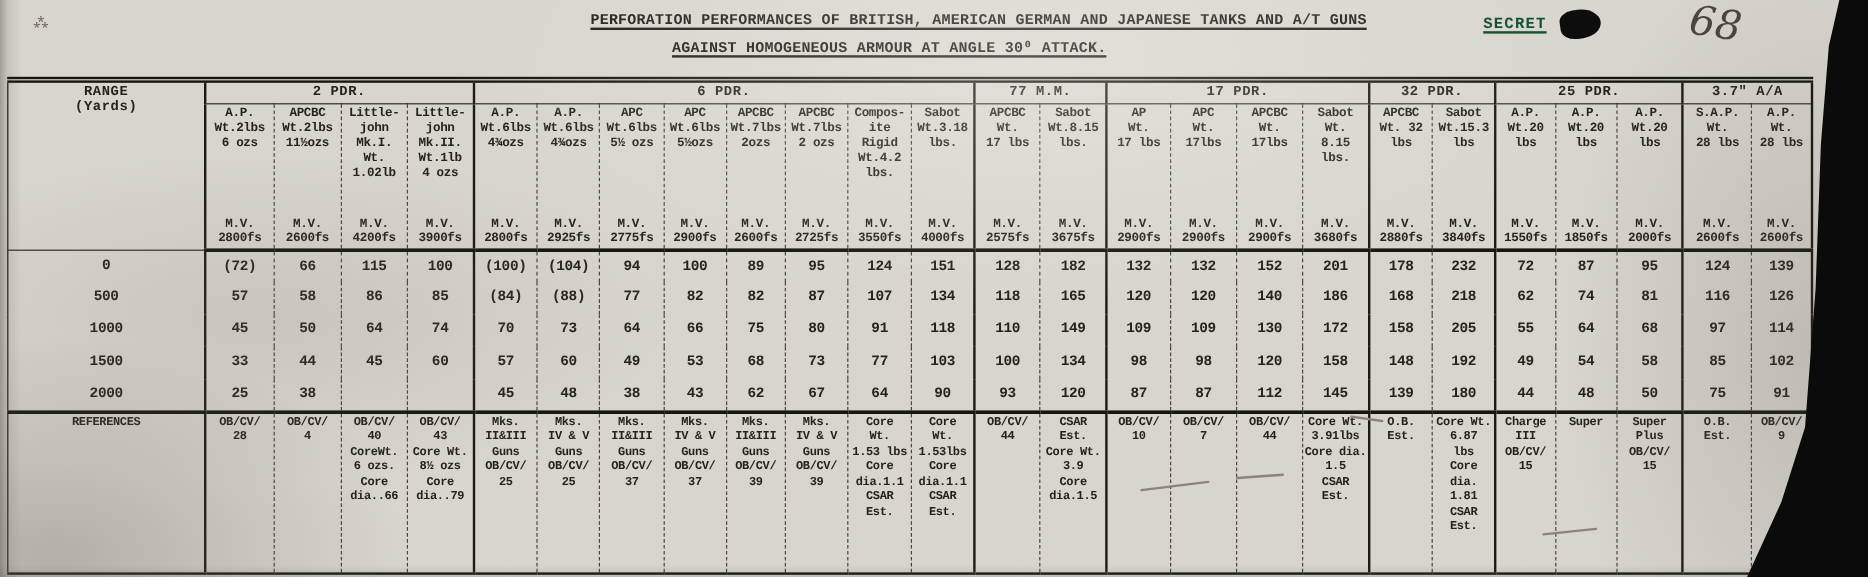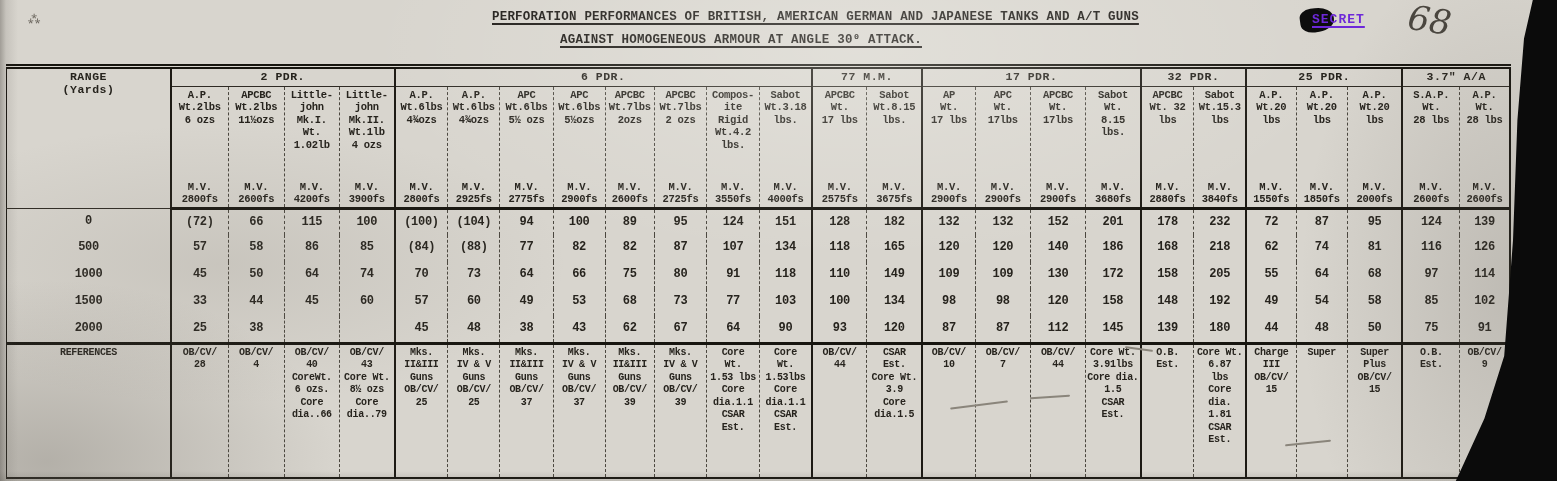--- a/index.html
+++ b/index.html
@@ -26,22 +26,22 @@
     clip-path:polygon(78% 0, 100% 0, 100% 100%, 8% 100%, 34% 87%, 52% 74%, 60% 50%, 64% 25%, 70% 8%);
   }
   .titles { position:absolute; top:10px; left:492px; z-index:3; }
   .title-line {
     font-weight:bold; font-size:12.5px; letter-spacing:.2px; white-space:nowrap;
     color:#1d1a16;
     text-decoration:underline; text-underline-offset:3px; text-decoration-thickness:1.5px;
   }
   .title-line2 { margin-top:7px; margin-left:68px; display:inline-block; }
   .stamp {
-    position:absolute; top:12px; left:1312px; z-index:7;
-    font-weight:bold; font-size:13px; letter-spacing:1px; color:#6d28d9;
+    position:absolute; top:12px; left:1236px; z-index:7;
+    font-weight:bold; font-size:13px; letter-spacing:1px; color:#14532d;
     text-decoration:underline; text-underline-offset:3px; text-decoration-thickness:2px;
     white-space:nowrap;
   }
   .stamp-blob {
     position:absolute; top:8px; left:1300px; width:34px; height:24px; z-index:7;
     background:#0d0d0d; border-radius:40% 60% 55% 45%;
     transform:rotate(-8deg);
   }
   .page-number {
     position:absolute; top:0px; left:1408px; z-index:7;

